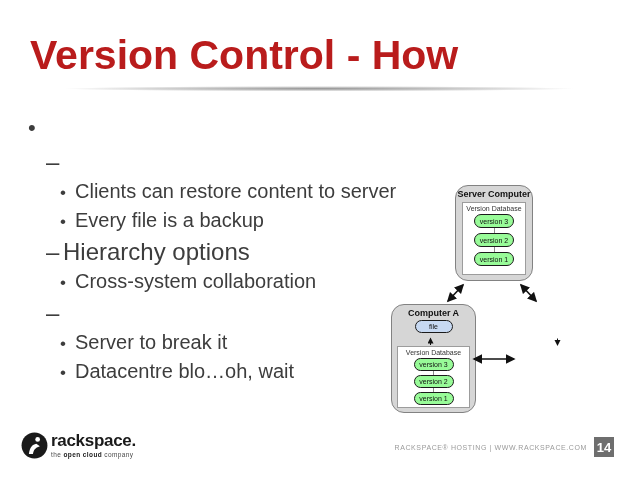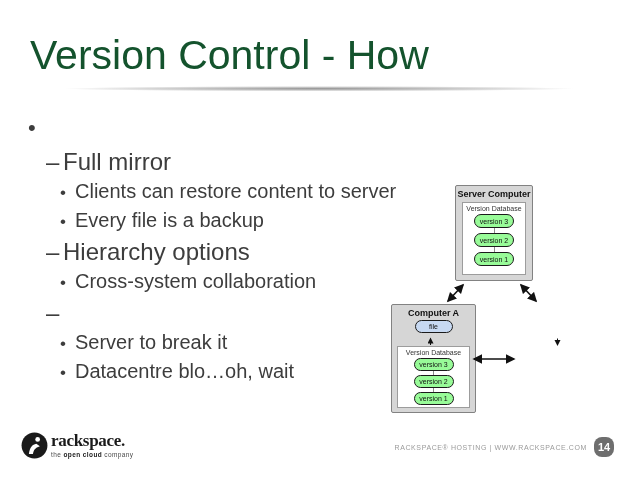--- a/index.html
+++ b/index.html
@@ -2,38 +2,38 @@
 <html><head>
 <meta charset="utf-8">
 <style>
   * { margin:0; padding:0; box-sizing:border-box; }
   html,body { width:638px; height:478px; }
   body { background:#fff; font-family:"Liberation Sans", sans-serif; overflow:hidden; }
   .slide { position:relative; width:638px; height:478px; background:#fff; }
 
   
   .title { position:absolute; left:30px; top:34px; font-size:41px; line-height:1.05;
-           font-weight:normal; color:#14532d; white-space:nowrap; }
+           font-weight:bold; color:#b91c1c; white-space:nowrap; }
   .divider { position:absolute; top:86px; left:0; width:100%; height:6px;
              background: radial-gradient(ellipse 50% 55% at 50% 45%,
                rgba(60,60,60,0.55) 0%, rgba(100,100,100,0.25) 55%, rgba(255,255,255,0) 80%); }
 
   
   .bullets { position:absolute; left:28px; top:113px; width:400px; color:#3d3d3d; }
   .line { display:flex; align-items:baseline; margin-bottom:5px; }
   .l1 { font-size:27px; line-height:30px; }
   .l1 .marker { width:13px; font-size:22px; }
   .l2 { font-size:24px; line-height:27px; padding-left:18px; }
   .l2 .marker { width:17px; }
   .l3 { font-size:20px; line-height:23px; padding-left:32px; }
   .l3 .marker { width:15px; font-size:17px; }
   .btext { white-space:nowrap; }
 
   
-  .box { position:absolute; background:#d6d6d6; border:1.5px solid #828282; border-radius:2px; }
+  .box { position:absolute; background:#d6d6d6; border:1.5px solid #828282; border-radius:13px; }
   .server { left:455px; top:185px; width:78px; height:96px; }
   .compA  { left:391px; top:304px; width:85px; height:109px; }
   .compB  { left:518px; top:304px; width:79px; height:109px; }
   .box-title { font-size:9px; font-weight:bold; text-align:center; margin-top:3px; color:#111; white-space:nowrap; }
   .dbbox { position:absolute; background:#fff; border:1px solid #9c9c9c; }
   .server .dbbox { left:6px; right:6px; top:16px; bottom:5px; }
   .comp .dbbox   { left:5px; right:5px; top:41px; bottom:4px; }
   .db-label { font-size:7px; text-align:center; margin-top:2px; margin-bottom:2px; color:#333; white-space:nowrap; }
   .pill { width:40px; height:14px; background:#98fb98; border:1.5px solid #1b1b1b; border-radius:8px;
           margin:0 auto; font-size:7px; display:flex; align-items:center; justify-content:center; color:#111; }
@@ -41,43 +41,42 @@
   .pill-gap { width:1px; height:5px; background:#8a8a8a; margin:0 auto; }
   .comp .pill-gap { height:4px; }
   .file-pill { width:38px; height:13px; background:#c7d9f2; border:1.5px solid #1b1b1b; border-radius:8px;
                margin:2px auto 0; font-size:7px; display:flex; align-items:center; justify-content:center; color:#111; }
   .arrows { position:absolute; left:380px; top:175px; width:258px; height:245px; pointer-events:none; }
 
   
   .logo { position:absolute; left:21px; top:432px; display:flex; align-items:flex-start; }
   .logo-icon { width:27px; height:27px; margin-right:3px; }
   .logo-textcol { display:flex; flex-direction:column; }
-  .brand { font-size:17px; font-weight:bold; color:#1a1a1a; line-height:18px; letter-spacing:-0.3px;font-family:Liberation Serif, serif; }
+  .brand { font-size:17px; font-weight:bold; color:#1a1a1a; line-height:18px; letter-spacing:-0.3px; }
   .tagline { font-size:6.5px; color:#4a4a4a; letter-spacing:0.4px; margin-top:1px; }
   .tagline b { color:#222; }
   .footer-right { position:absolute; top:437px; right:24px; display:flex; align-items:center; }
   .footer-text { font-size:7px; color:#9a9a9a; letter-spacing:0.6px; margin-right:7px; white-space:nowrap; }
-  .page-badge { width:20px; height:20px; background:#6e6e6e; color:#fff; font-size:11px; font-weight:bold;
-                display:flex; align-items:center; justify-content:center;border-radius:8px; }
+  .page-badge { width:20px; height:20px; background:#6e6e6e; color:#fff; font-size:13px; font-weight:bold;
+                display:flex; align-items:center; justify-content:center; }
 </style>
 </head>
 <body>
 
 <div class="slide">
 
   <h1 class="title">Version Control - How</h1>
   <div class="divider"></div>
 
   <div class="bullets">
     <div class="line l1">
       <span class="marker">•</span>
     </div>
     <div class="line l2">
       <span class="marker">–</span>
-      <span class="btext">Full mirror</span>
     </div>
     <div class="line l3">
       <span class="marker">•</span>
       <span class="btext">Clients can restore content to server</span>
     </div>
     <div class="line l3">
       <span class="marker">•</span>
       <span class="btext">Every file is a backup</span>
     </div>
     <div class="line l2">

